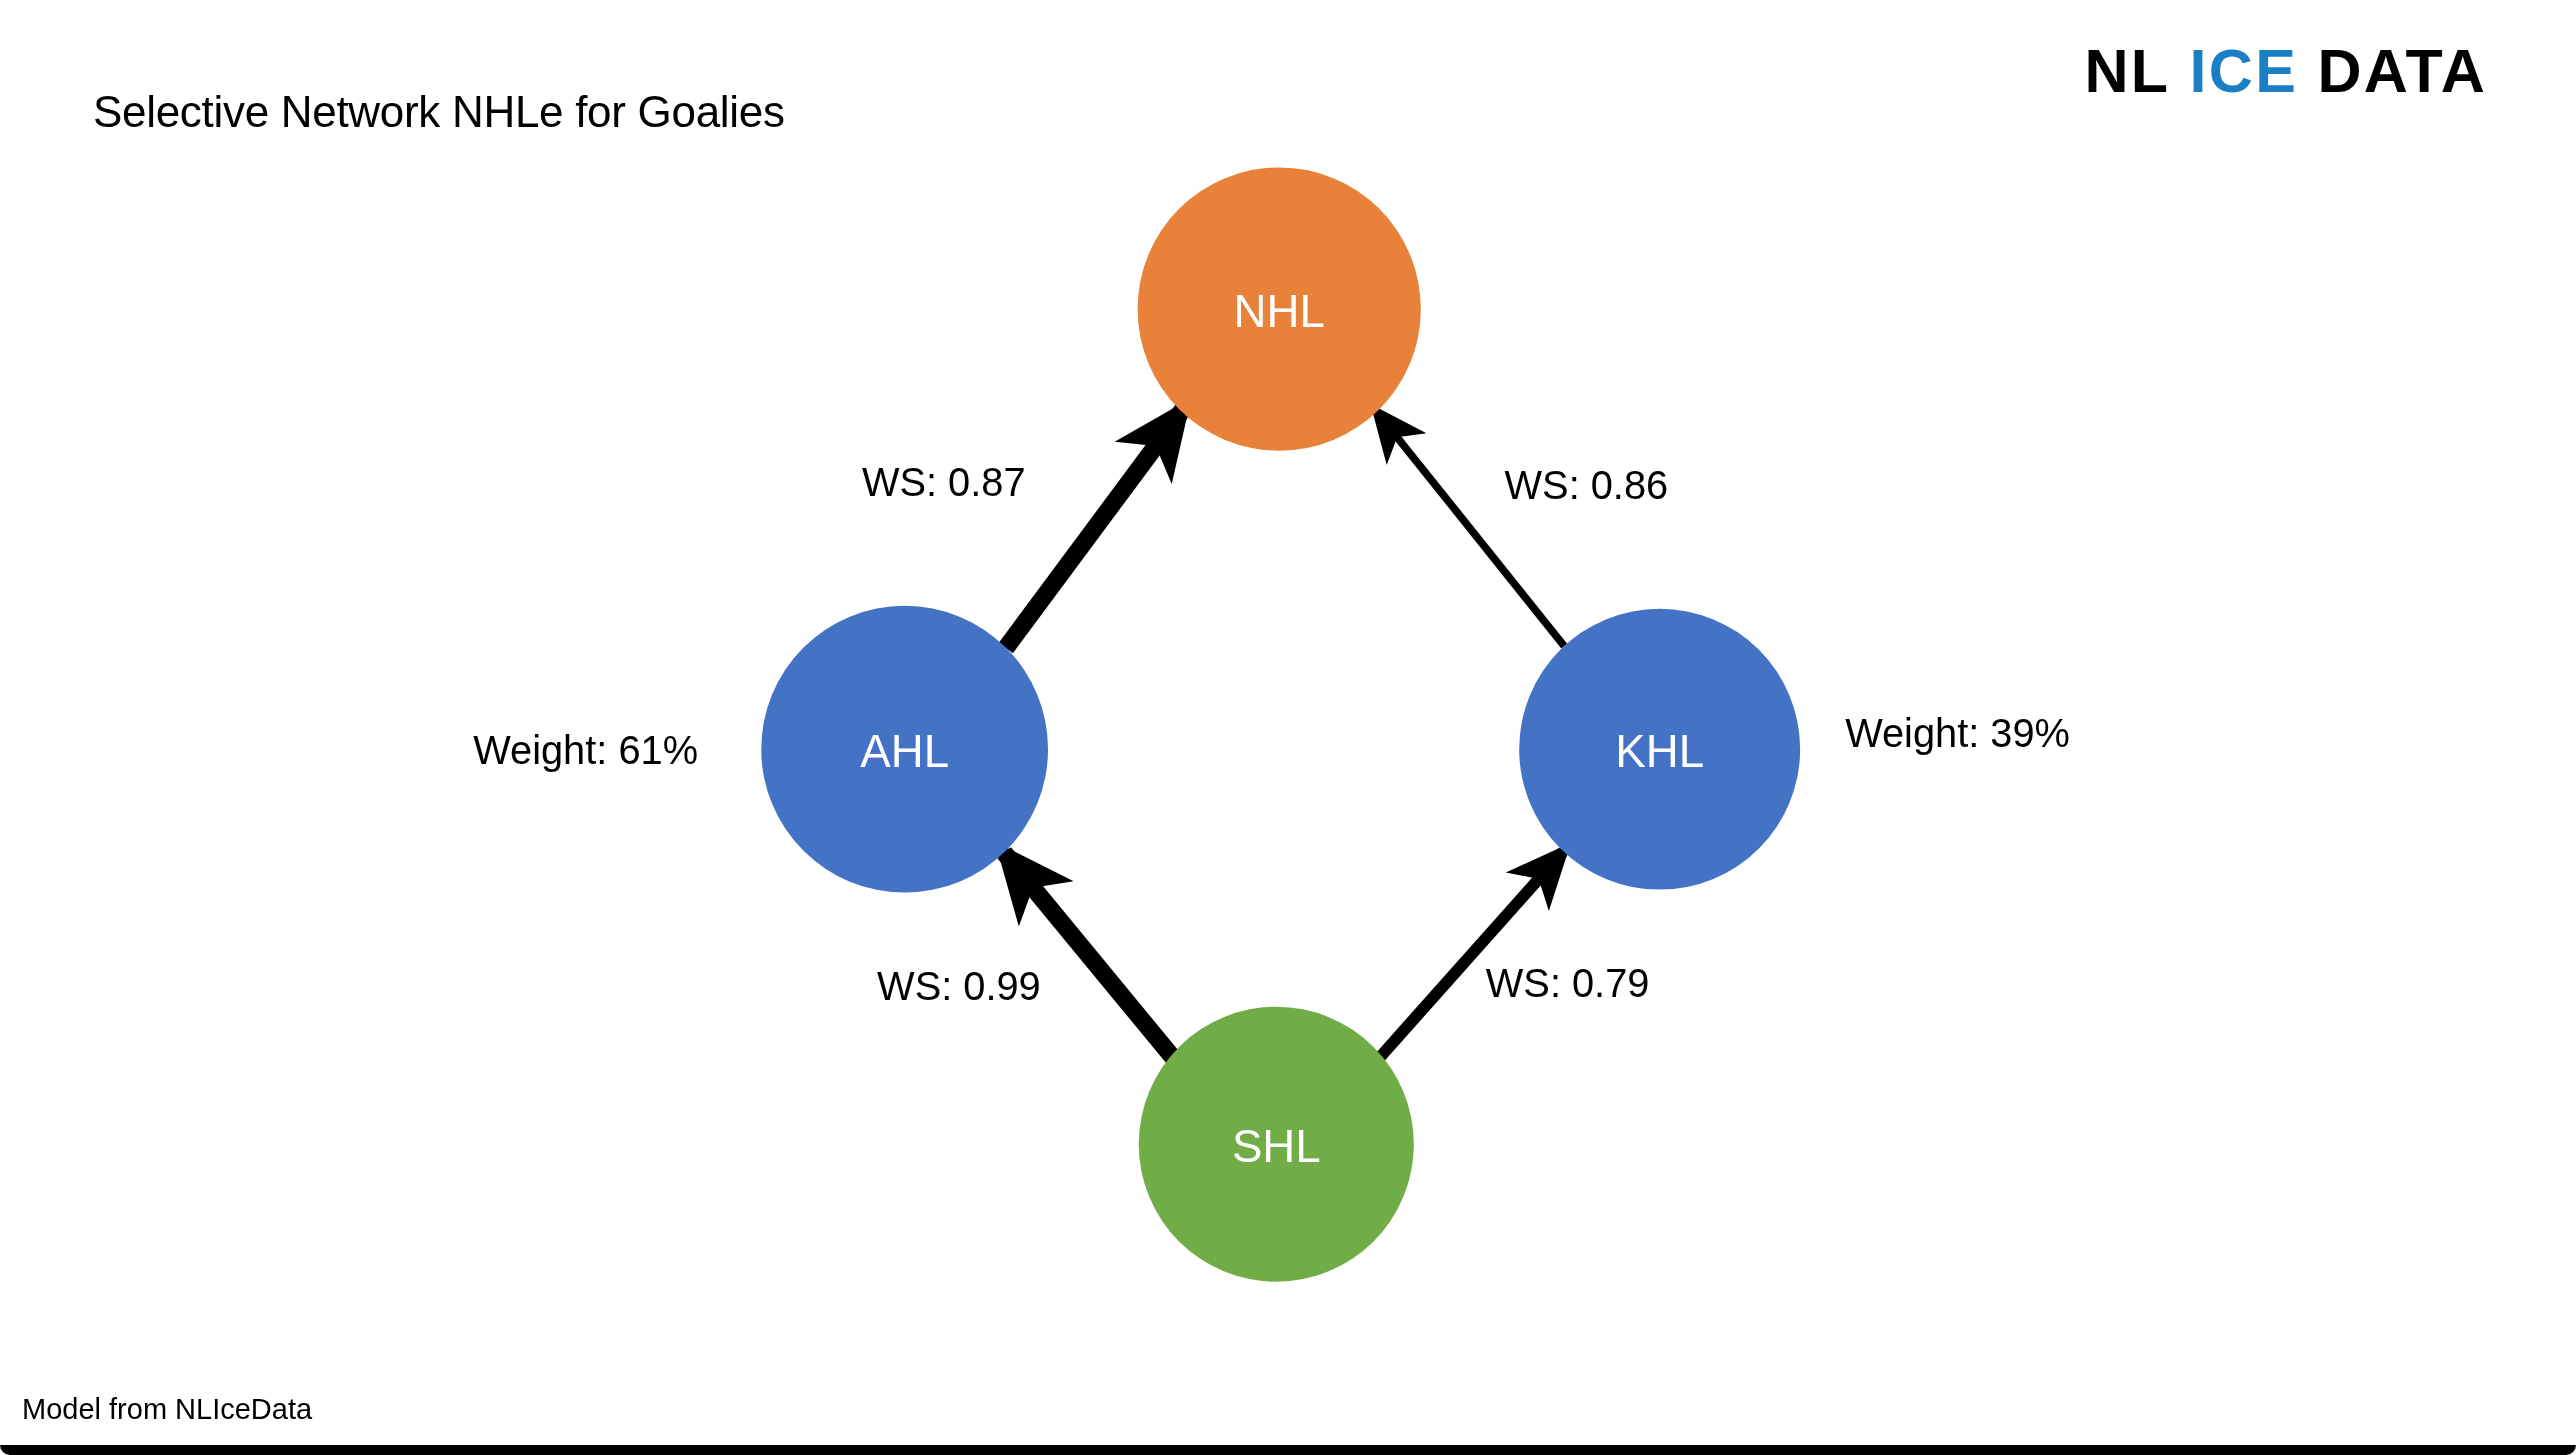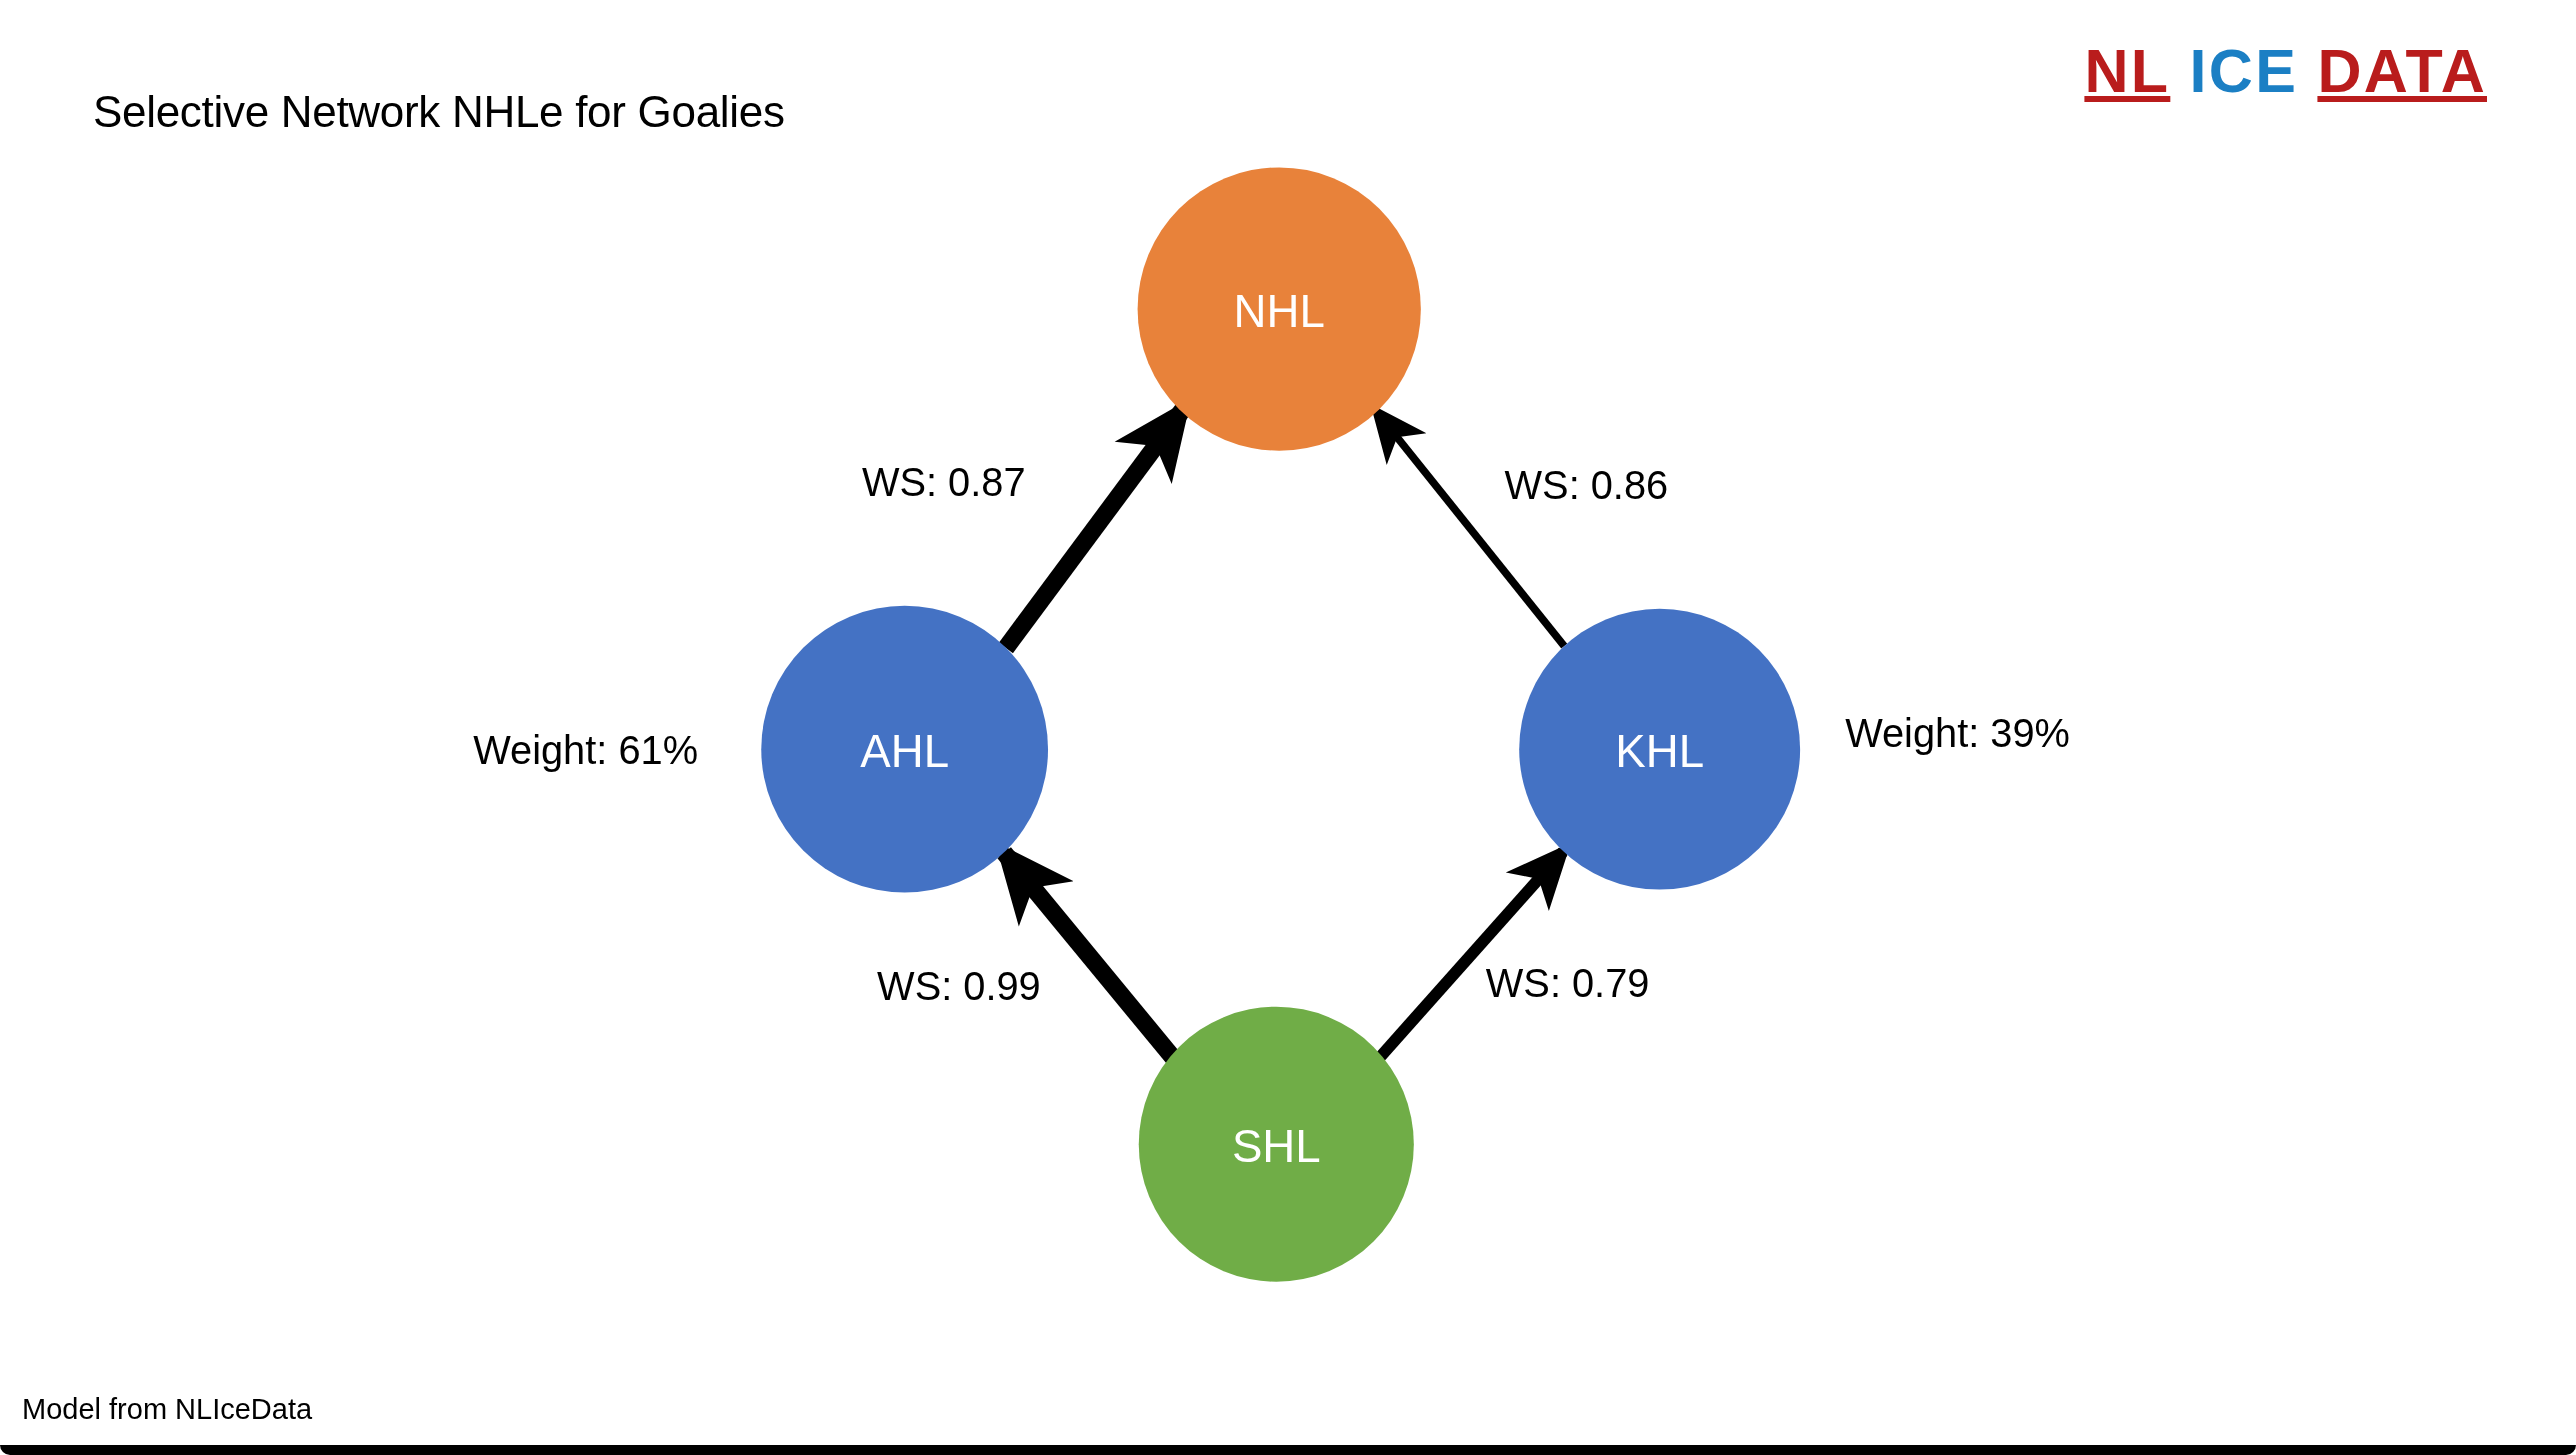--- a/index.html
+++ b/index.html
@@ -32,21 +32,21 @@
   #brand-logo {
     position: absolute;
     right: 89px;
     top: 41px;
     font-size: 61px;
     font-weight: bold;
     letter-spacing: 2.3px;
     white-space: nowrap;
     line-height: 1;
   }
-  #brand-logo .lg-dark { color: #b91c1c; text-decoration: underline; }
+  #brand-logo .lg-dark { color: #000000; }
   #brand-logo .lg-blue { color: #1B7FC4; margin-top: 13px; }
 
   
   #graph-svg {
     position: absolute;
     left: 0;
     top: 0;
     width: 2576px;
     height: 1455px;
   }

